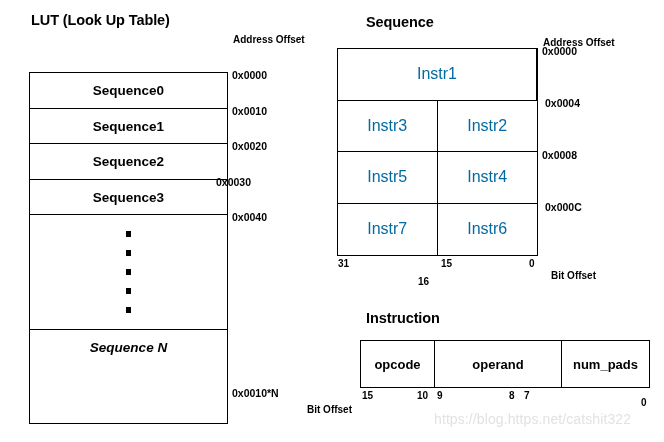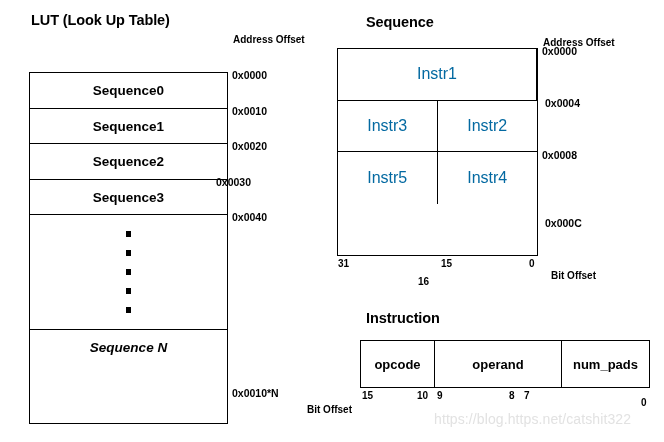--- a/index.html
+++ b/index.html
@@ -205,26 +205,30 @@
       <div class="seq-cell left">Instr1</div>
     </div>
     <div class="seq-row">
       <div class="seq-cell left">Instr3</div>
       <div class="seq-cell">Instr2</div>
     </div>
     <div class="seq-row">
       <div class="seq-cell left">Instr5</div>
       <div class="seq-cell">Instr4</div>
     </div>
+    <div class="seq-row">
+      <div class="seq-cell left">Instr7</div>
+      <div class="seq-cell">Instr6</div>
+    </div>
   </div>
 
   <div class="abs addr" style="left:542px; top:45px;">0x0000</div>
   <div class="abs addr" style="left:545px; top:97px;">0x0004</div>
   <div class="abs addr" style="left:542px; top:149px;">0x0008</div>
-  <div class="abs addr" style="left:545px; top:217px;">0x000C</div>
+  <div class="abs addr" style="left:545px; top:201px;">0x000C</div>
 
   <div class="abs bitnum" style="left:338px; top:258px;">31</div>
   <div class="abs bitnum" style="left:418px; top:276px;">16</div>
   <div class="abs bitnum" style="left:441px; top:258px;">15</div>
   <div class="abs bitnum" style="left:529px; top:258px;">0</div>
   <div class="abs annot" style="left:551px; top:258px;">Bit Offset</div>
 
   <div class="abs section-title" style="left:366px; top:310px;">Instruction</div>
 
   <div class="abs" id="instruction-box">

